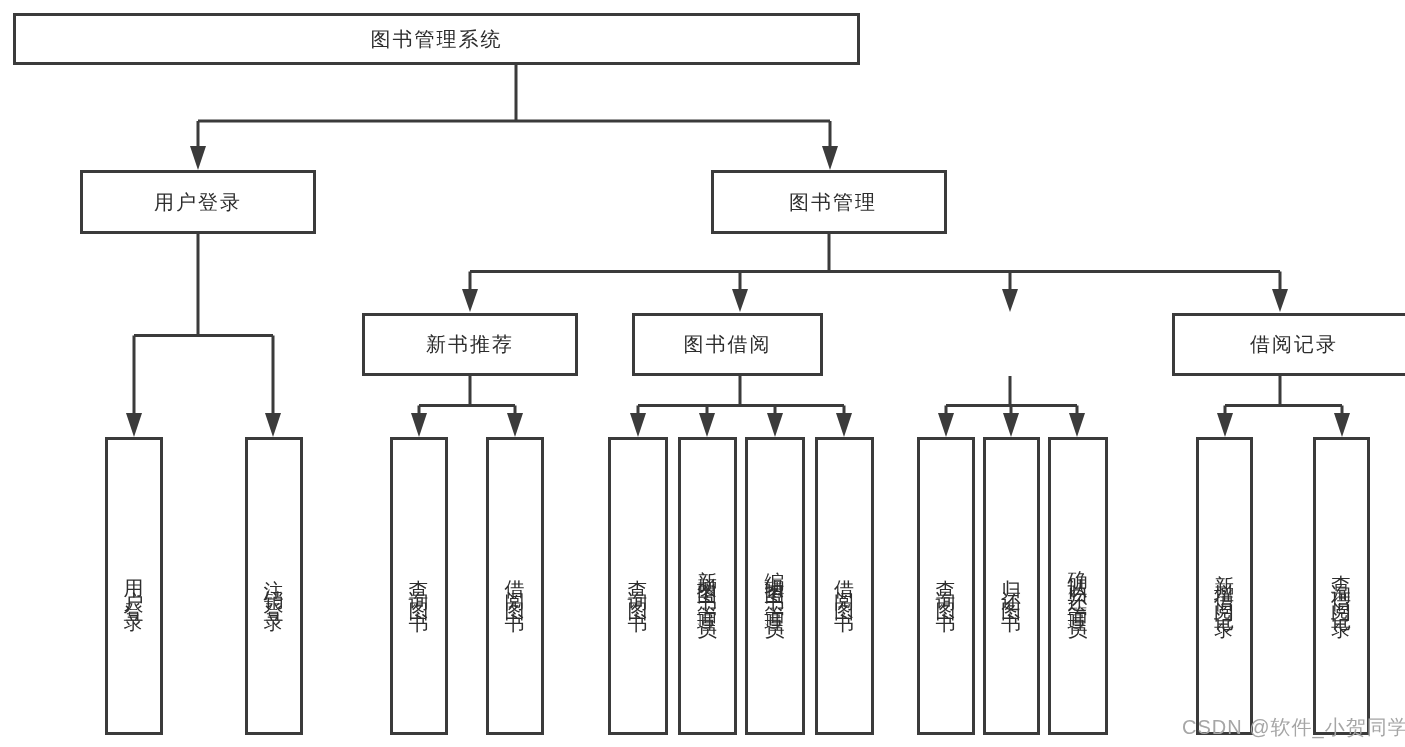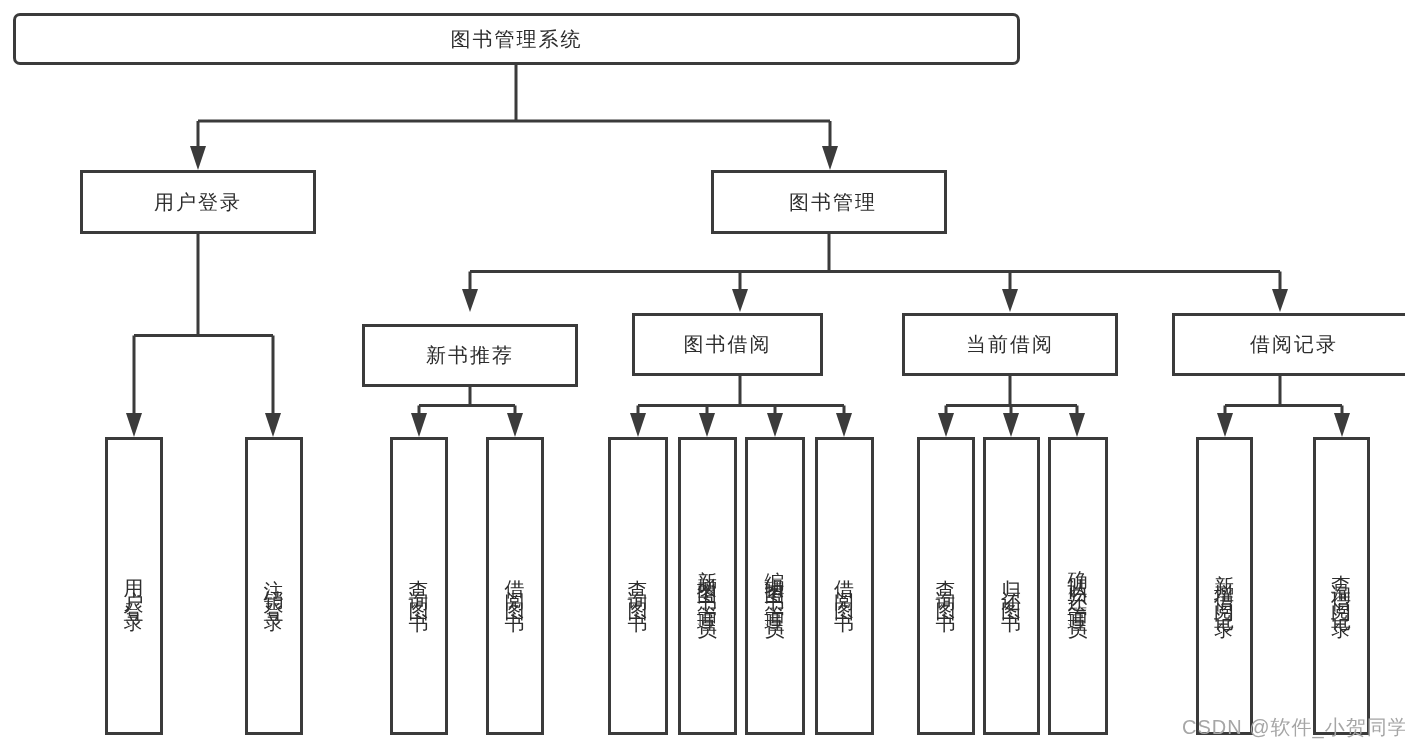--- a/index.html
+++ b/index.html
@@ -91,39 +91,36 @@
       <polygon points="767,413 783,413 775,437"></polygon>
       <polygon points="836,413 852,413 844,437"></polygon>
       <polygon points="938,413 954,413 946,437"></polygon>
       <polygon points="1003,413 1019,413 1011,437"></polygon>
       <polygon points="1069,413 1085,413 1077,437"></polygon>
       <polygon points="1217,413 1233,413 1225,437"></polygon>
       <polygon points="1334,413 1350,413 1342,437"></polygon>
     </g>
   </svg>
 
-  <div class="box" style="left:13px;top:13px;width:1007px;height:52px;border-radius:7px;">
+  <div class="box" style="left:13px;top:13px;width:847px;height:52px;">
     <span class="hlabel">图书管理系统</span>
   </div>
 
   <div class="box" style="left:80px;top:170px;width:236px;height:64px;">
     <span class="hlabel">用户登录</span>
   </div>
   <div class="box" style="left:711px;top:170px;width:236px;height:64px;padding-left:8px;">
     <span class="hlabel">图书管理</span>
   </div>
 
-  <div class="box" style="left:362px;top:324px;width:216px;height:63px;">
+  <div class="box" style="left:362px;top:313px;width:216px;height:63px;">
     <span class="hlabel">新书推荐</span>
   </div>
   <div class="box" style="left:632px;top:313px;width:191px;height:63px;">
     <span class="hlabel">图书借阅</span>
-  </div>
-  <div class="box" style="left:902px;top:313px;width:216px;height:63px;">
-    <span class="hlabel">当前借阅</span>
   </div>
   <div class="box" style="left:1172px;top:313px;width:244px;height:63px;">
     <span class="hlabel">借阅记录</span>
   </div>
 
   <div class="vbox" style="left:105px;top:437px;width:58px;height:298px;">
     <span class="vlabel">用户登录</span>
   </div>
   <div class="vbox" style="left:245px;top:437px;width:58px;height:298px;">
     <span class="vlabel">注销登录</span>

